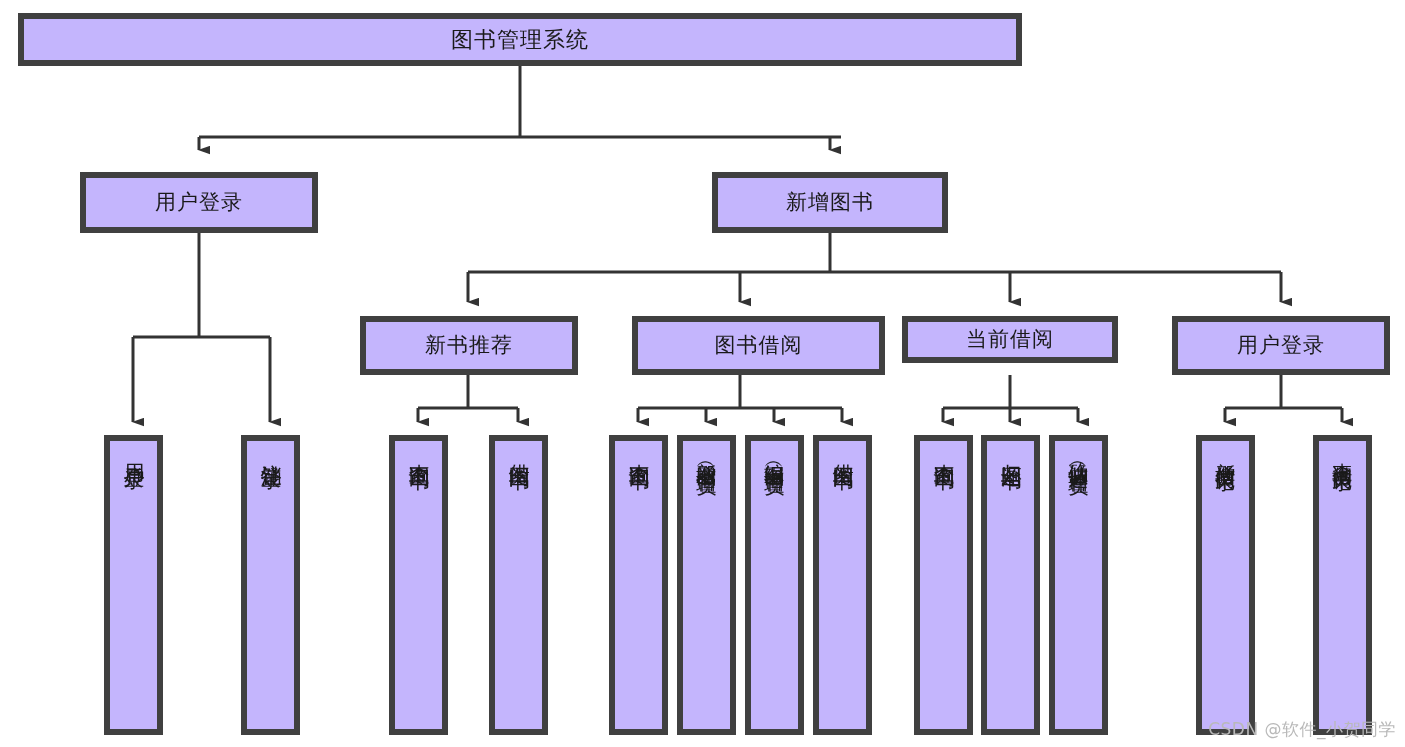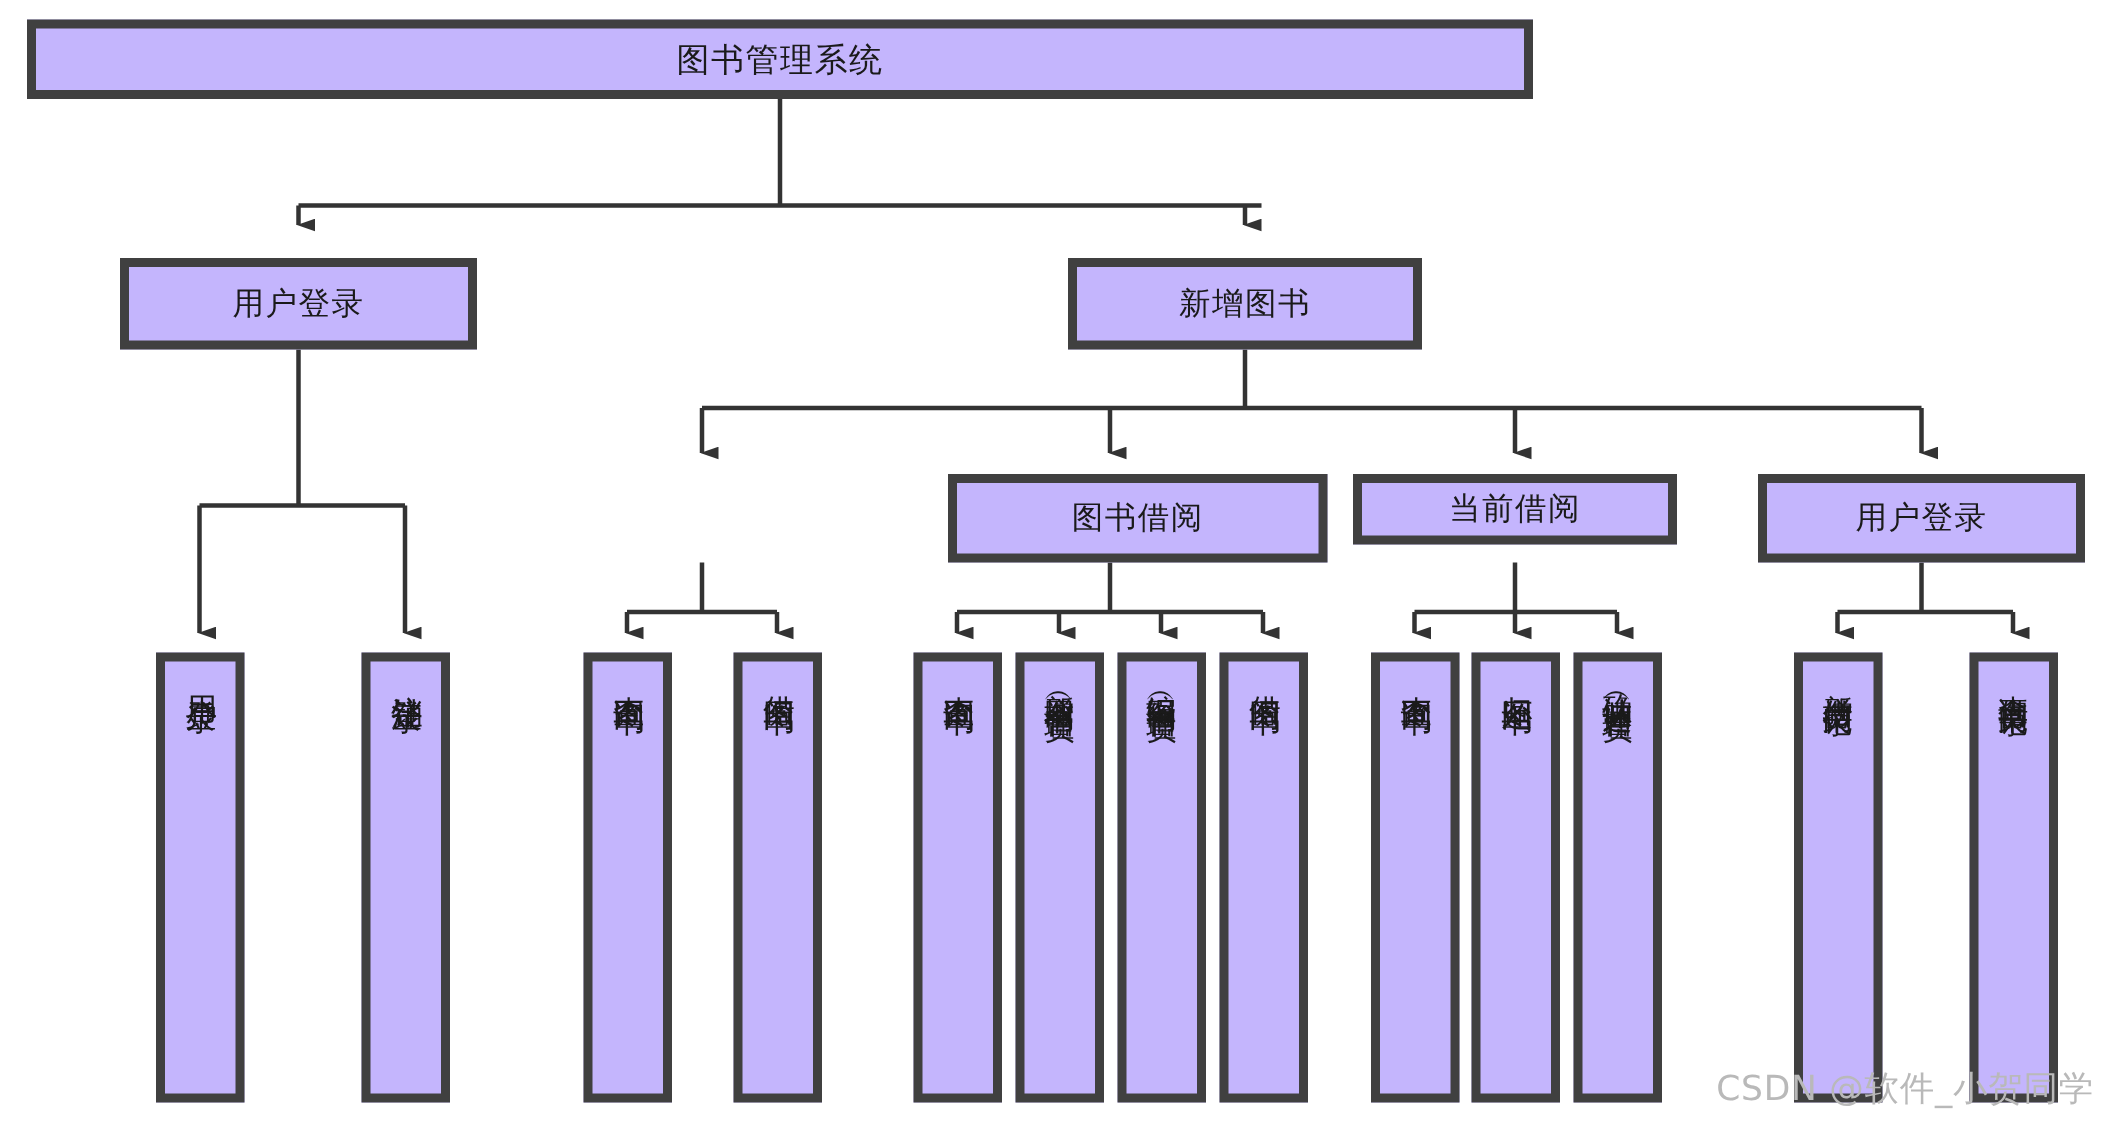--- a/index.html
+++ b/index.html
@@ -53,21 +53,21 @@
     line-height:1.32;
     letter-spacing:2px;
     white-space:nowrap;
     color:#1a1a1a;
   }
   .v-node.tall .v-text{ font-size:20px; }
   #watermark{
     position:absolute;
     right:9px;
     bottom:6px;
-    font-size:23px;
+    font-size:17px;
     color:#b9b9b9;
     letter-spacing:0.5px;
     white-space:nowrap;
     user-select:none;
   }
 </style>
 </head>
 <body>
 
 <div id="stage">
@@ -127,20 +127,23 @@
   </div>
 
   <div class="node h-node" style="left:80px; top:172px; width:238px; height:61px;">
     <span>用户登录</span>
   </div>
 
   <div class="node h-node" style="left:712px; top:172px; width:236px; height:61px;">
     <span>新增图书</span>
   </div>
 
+  <div class="node h-node" style="left:360px; top:316px; width:218px; height:59px;">
+    <span>新书推荐</span>
+  </div>
 
   <div class="node h-node" style="left:632px; top:316px; width:253px; height:59px;">
     <span>图书借阅</span>
   </div>
 
   <div class="node h-node" style="left:902px; top:316px; width:216px; height:47px;">
     <span>当前借阅</span>
   </div>
 
   <div class="node h-node" style="left:1172px; top:316px; width:218px; height:59px;">

